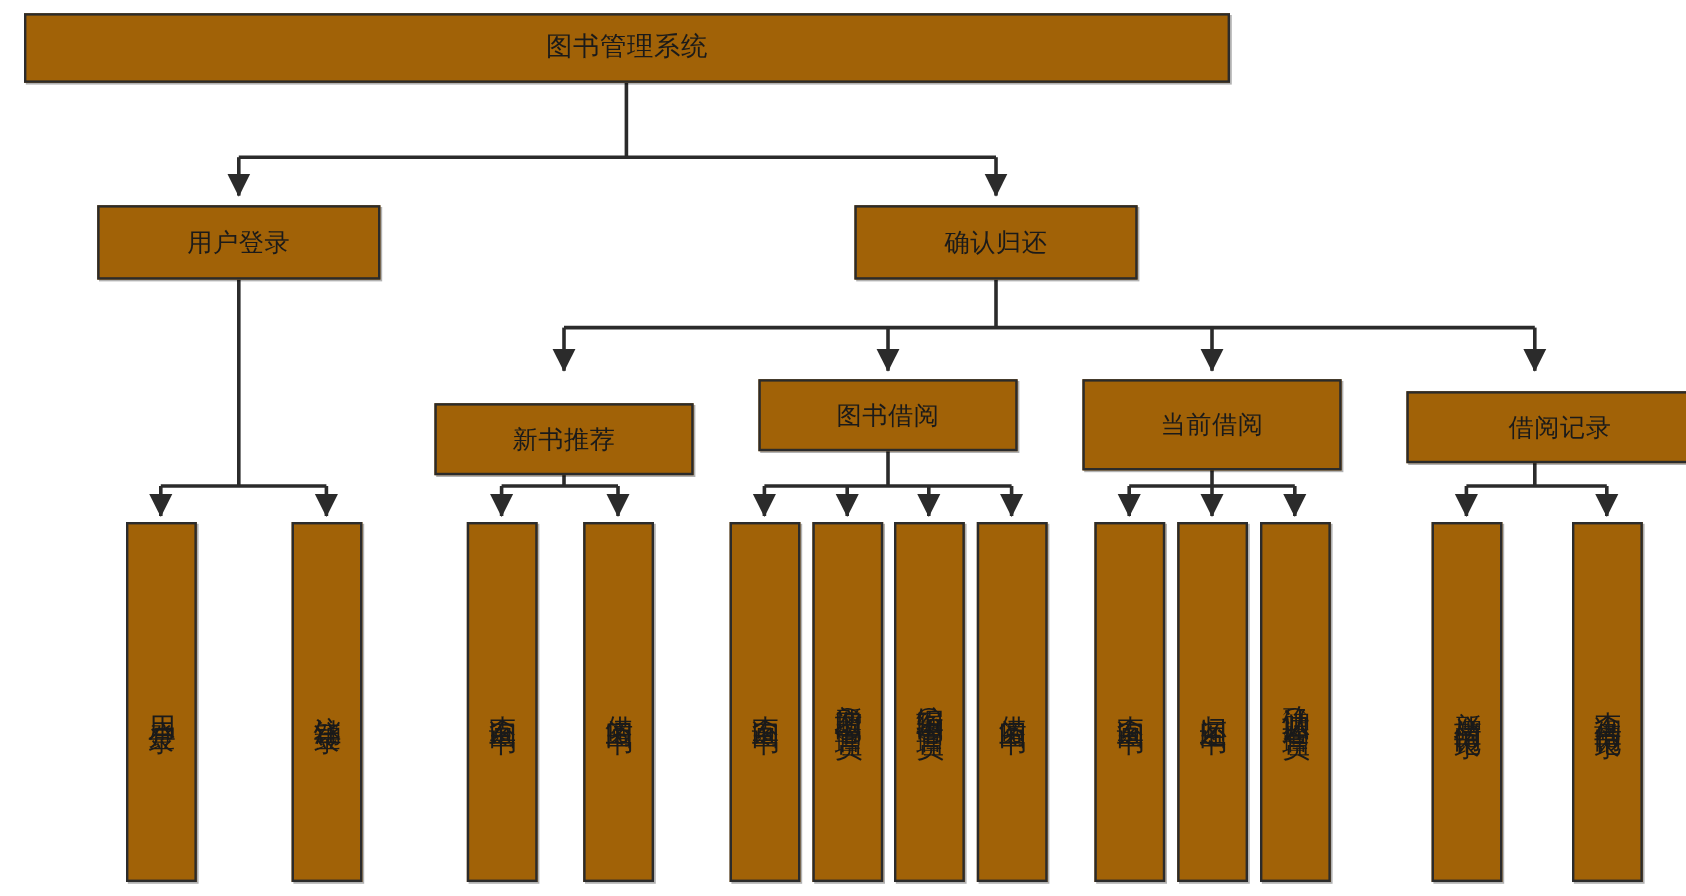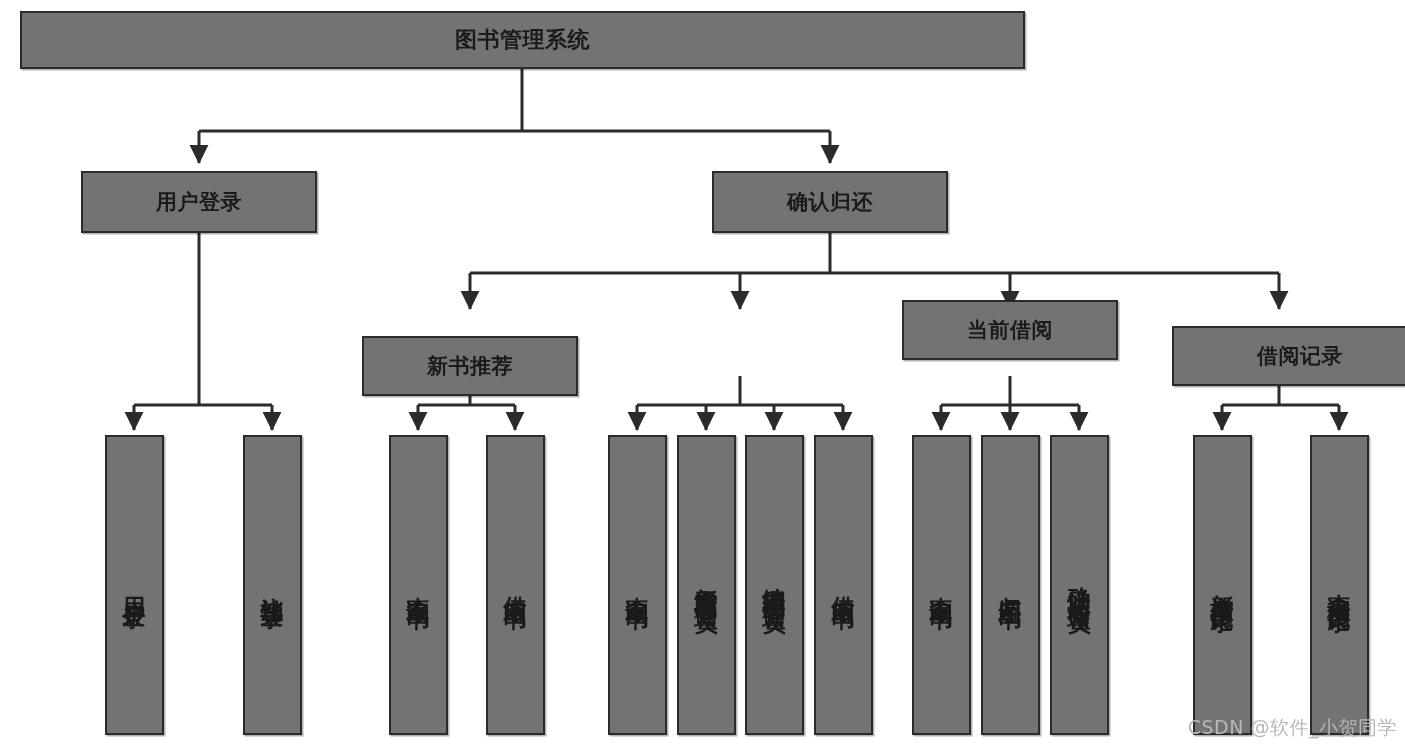--- a/index.html
+++ b/index.html
@@ -21,30 +21,29 @@
     position: absolute;
     left: 0;
     top: 0;
     width: 1405px;
     height: 747px;
     pointer-events: none;
   }
   .node {
     position: absolute;
     box-sizing: border-box;
-    background: #737373;
+    background: #a16207;
     border: 2px solid #2b2b2b;
     box-shadow: 1.5px 1.5px 0 rgba(0,0,0,0.30);
     display: flex;
     align-items: center;
     justify-content: center;
     text-align: center;
     color: #1a1a1a;
     z-index: 2;
-    font-weight: bold;
   }
   .node .lbl {
     display: block;
     line-height: 1.18;
   }
   
   .node.h .lbl {
     font-size: 21px;
     letter-spacing: 0.5px;
     white-space: nowrap;
@@ -139,21 +138,24 @@
   <div class="node h" style="left:81px; top:171px; width:236px; height:62px;">
     <span class="lbl">用户登录</span>
   </div>
   <div class="node h" style="left:712px; top:171px; width:236px; height:62px;">
     <span class="lbl">确认归还</span>
   </div>
 
   <div class="node h" style="left:362px; top:316px; width:216px; height:60px;margin-top:20px;">
     <span class="lbl">新书推荐</span>
   </div>
-  <div class="node h" style="left:902px; top:300px; width:216px; height:60px;">
+  <div class="node h" style="left:632px; top:316px; width:216px; height:60px;">
+    <span class="lbl">图书借阅</span>
+  </div>
+  <div class="node h" style="left:902px; top:316px; width:216px; height:76px;">
     <span class="lbl">当前借阅</span>
   </div>
   <div class="node h" style="left:1172px; top:326px; width:256px; height:60px;align-items:center;">
     <span class="lbl">借阅记录</span>
   </div>
 
   <div class="node v" style="left:105px; top:435px; width:59px; height:300px;">
     <span class="lbl">用户登录</span>
   </div>
   <div class="node v" style="left:243px; top:435px; width:59px; height:300px;">
@@ -190,15 +192,14 @@
     <span class="lbl">确认归还（管理员）</span>
   </div>
 
   <div class="node v" style="left:1193px; top:435px; width:59px; height:300px;">
     <span class="lbl">新增借阅记录</span>
   </div>
   <div class="node v" style="left:1310px; top:435px; width:59px; height:300px;">
     <span class="lbl">查询借阅记录</span>
   </div>
 
-  <div class="watermark">CSDN @软件_小贺同学</div>
 
 </div>
 
 </body></html>

